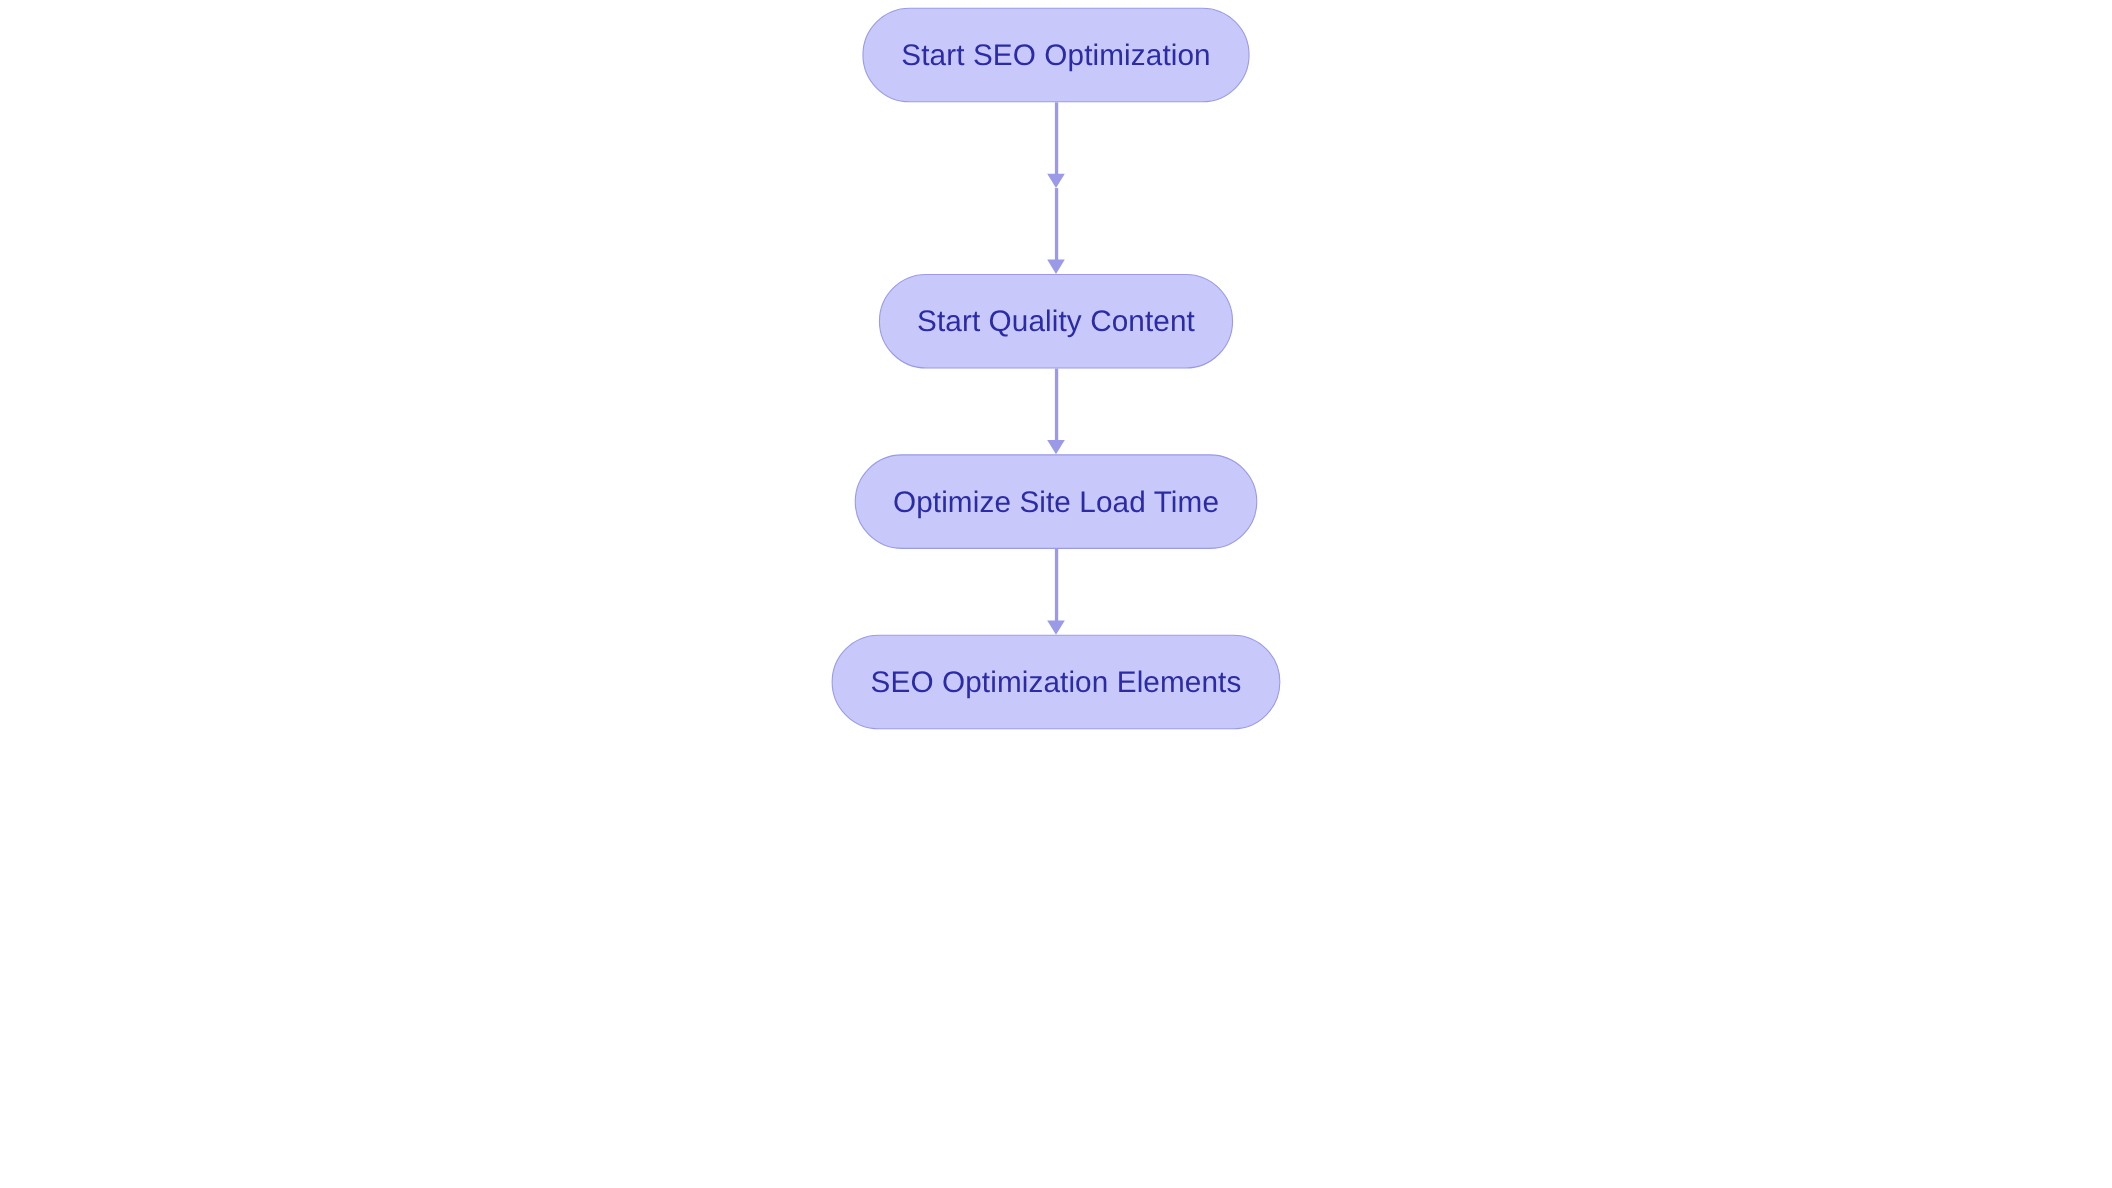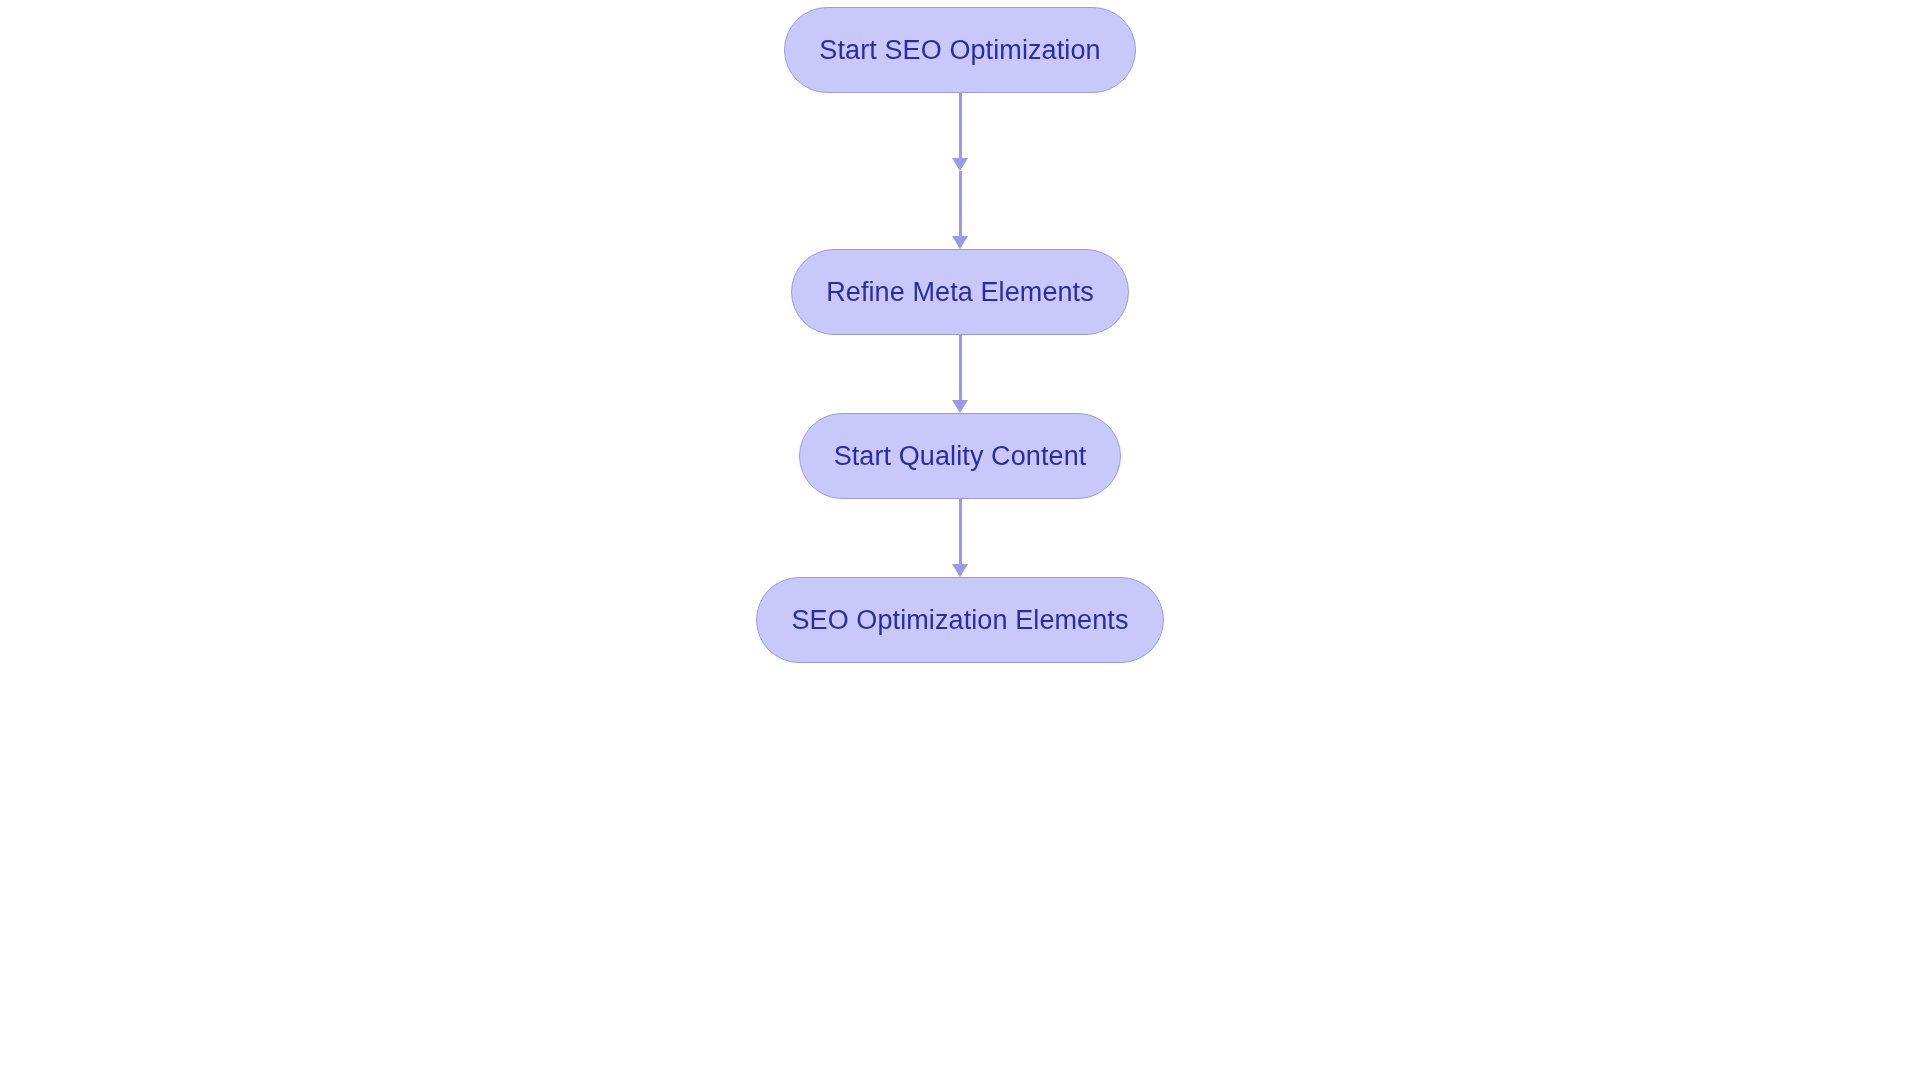--- a/index.html
+++ b/index.html
@@ -106,41 +106,41 @@
     </div>
   </div>
 
   <div class="flow-step">
     <div class="connector">
       <div class="connector-line"></div>
       <div class="connector-arrowhead"></div>
     </div>
   </div>
 
-  <div class="flow-step">
-    <div class="node">
-      <span class="node-label">Refine Meta Elements</span>
-    </div>
-    <div class="connector">
-      <div class="connector-line"></div>
-      <div class="connector-arrowhead"></div>
-    </div>
-  </div>
 
   <div class="flow-step">
     <div class="node">
       <span class="node-label">Start Quality Content</span>
     </div>
     <div class="connector">
       <div class="connector-line"></div>
       <div class="connector-arrowhead"></div>
     </div>
   </div>
 
 
+  <div class="flow-step">
+    <div class="node">
+      <span class="node-label">Optimize Site Load Time</span>
+    </div>
+    <div class="connector">
+      <div class="connector-line"></div>
+      <div class="connector-arrowhead"></div>
+    </div>
+  </div>
 
   <div class="flow-step">
     <div class="node">
       <span class="node-label">SEO Optimization Elements</span>
     </div>
   </div>
 
 </div>
 
 </body></html>

